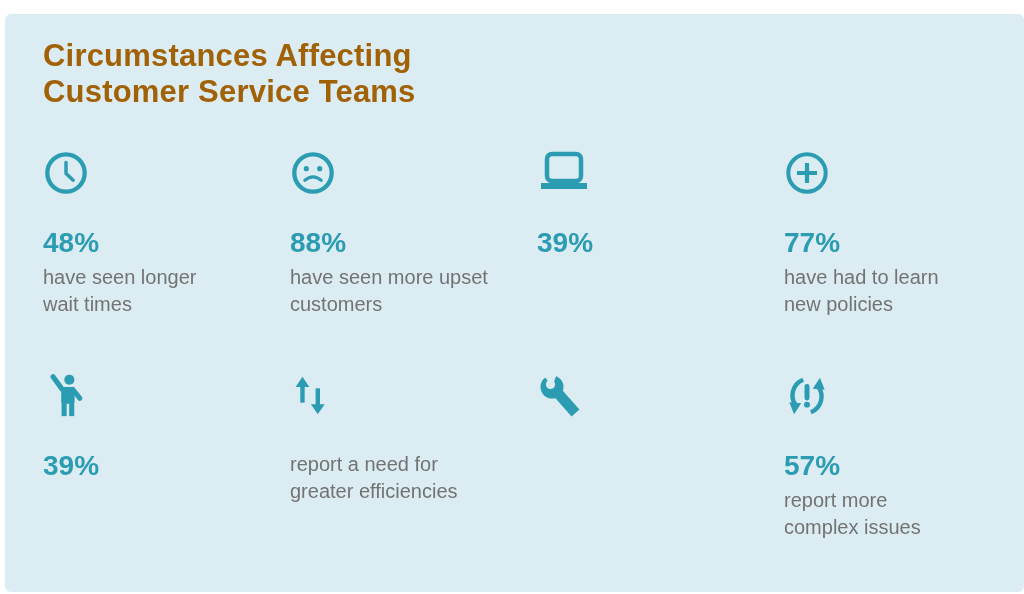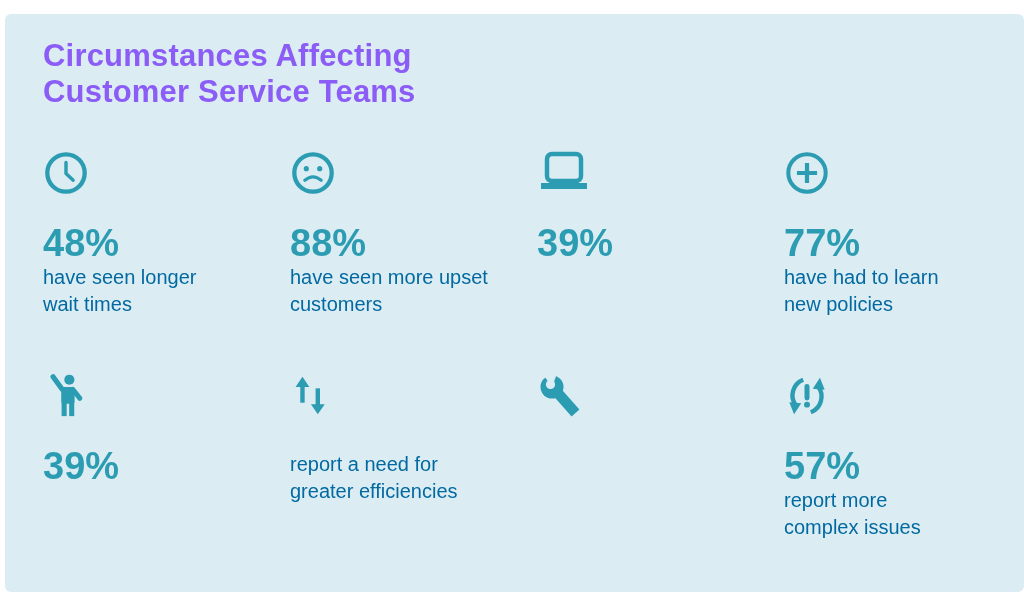--- a/index.html
+++ b/index.html
@@ -17,49 +17,49 @@
     background:#dbedf3;
     border-radius:6px;
     overflow:hidden;
   }
   .title{
     margin:0;
     padding:24px 0 0 38px;
     font-size:31px;
     line-height:36px;
     font-weight:700;
-    color:#8b5cf6;
+    color:#a16207;
     white-space:pre-line;
     letter-spacing:0.2px;
   }
   .grid{
     margin-top:40px;
     padding-left:38px;
     display:grid;
     grid-template-columns:repeat(4,247px);
     grid-auto-rows:223px;
   }
   .stat{display:block;}
   .icon{
     height:46px;
     margin-bottom:32px;
     display:flex;
     align-items:center;
   }
   .value{
-    font-size:38px;
+    font-size:28px;
     line-height:30px;
     font-weight:700;
     color:#2b9cb2;
   }
   .desc{
     margin-top:6px;
     font-size:20px;
     line-height:27px;
-    color:#0369a1;
+    color:#737373;
     white-space:pre-line;
   }
 </style>
 </head>
 <body>
 
 <div class="panel">
   <h1 class="title">Circumstances Affecting
 Customer Service Teams</h1>
 

